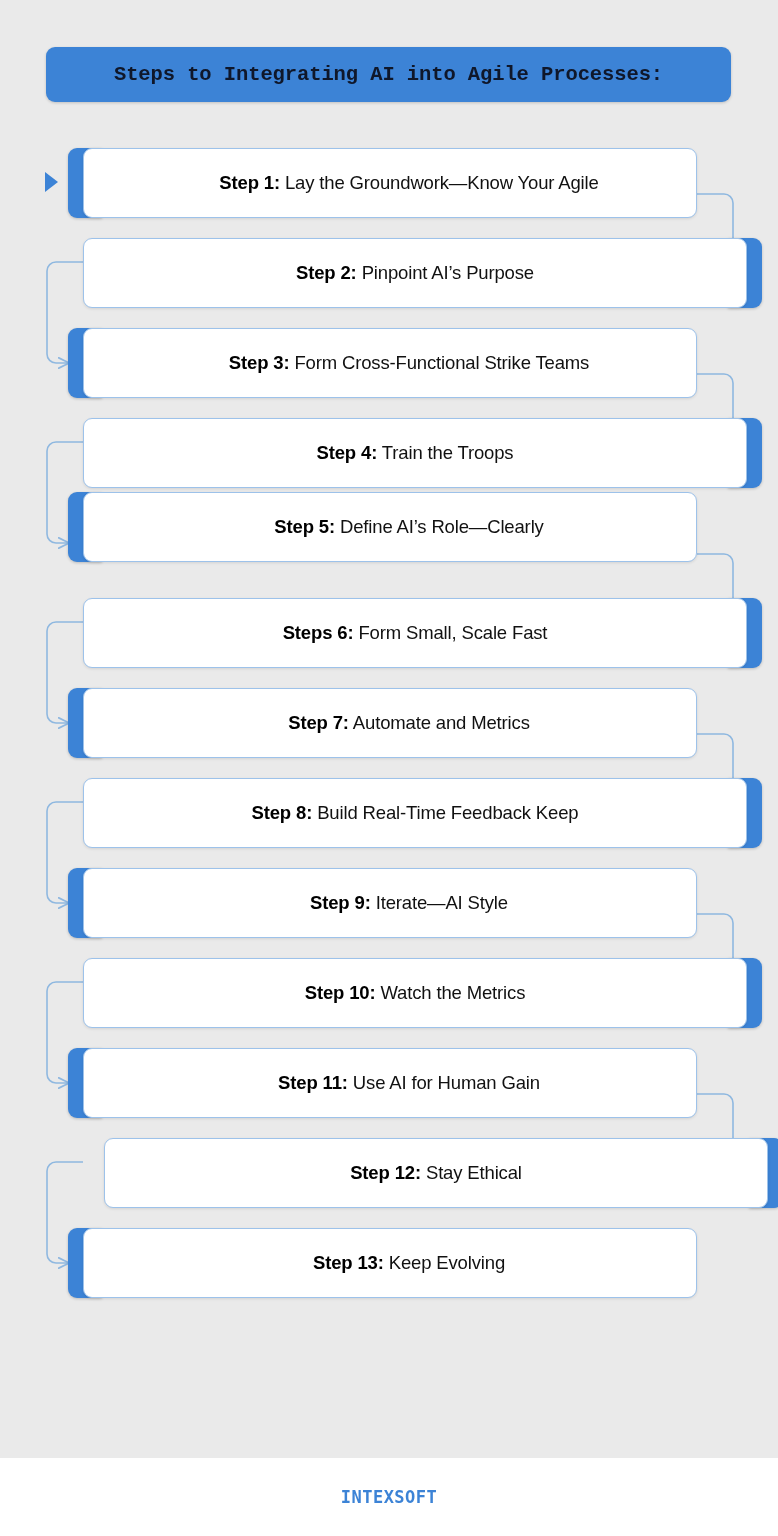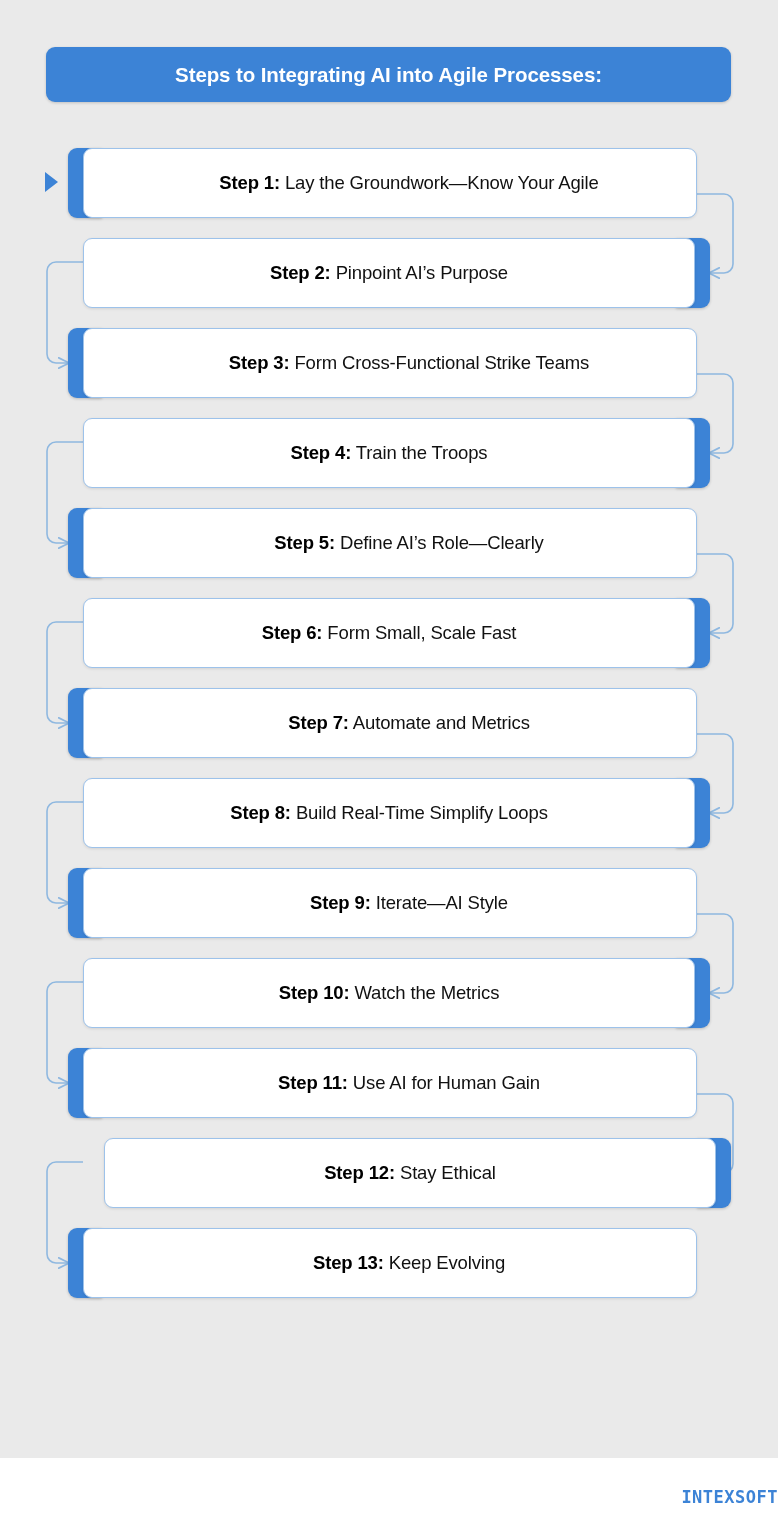--- a/index.html
+++ b/index.html
@@ -20,44 +20,45 @@
   
   .title-bar{
     position:absolute;left:46px;top:47px;
     width:685px;height:55px;
     background:#3c83d6;
     border-radius:9px;
     display:flex;align-items:center;justify-content:center;
     box-shadow:0 1px 3px rgba(0,0,0,.18);
   }
   .title-bar .title-text{
-    color:#ffffff;
+    color:#0f172a;
     font-size:20.5px;
     font-weight:bold;
     letter-spacing:-0.1px;
     white-space:nowrap;
+    font-family:Liberation Mono, monospace;
   }
 
   
   .wires{
     position:absolute;left:0;top:0;width:778px;height:1458px;
     pointer-events:none;
   }
 
   
   .steps{position:absolute;left:0;top:0;width:778px;height:1458px;}
 
   .step{
     position:absolute;
     height:70px;
   }
   
   .step.left{left:68px;width:629px;}
   
-  .step.right{left:83px;width:627px;}
+  .step.right{left:83px;width:679px;}
 
   .tab{
     position:absolute;top:0;
     width:34px;height:70px;
     background:#3c83d6;
     box-shadow:0 1px 3px rgba(0,0,0,.20);
   }
   .step.left  .tab{left:0;border-radius:9px 0 0 9px;}
   .step.right .tab{right:0;border-radius:0 9px 9px 0;}
 
@@ -90,21 +91,21 @@
     border-top:10px solid transparent;
     border-bottom:10px solid transparent;
     border-left:13px solid #3c83d6;
   }
 
   
   .footer{
     position:absolute;left:0;top:1458px;
     width:778px;height:78px;
     background:#ffffff;
-    display:flex;align-items:center;justify-content:flex-end;
+    display:flex;align-items:center;justify-content:center;
   }
   .logo{
     font-family:"DejaVu Sans Mono","Liberation Mono",monospace;
     font-size:17px;
     font-weight:bold;
     color:#3c83d6;
     letter-spacing:0.5px;
   }
 </style>
 </head>
@@ -158,42 +159,42 @@
         <div class="card">
           <div class="label"><span class="num">Step 3:</span> <span>Form Cross-Functional Strike Teams</span></div>
         </div>
       </div>
       <div class="step right" style="top: 418px;">
         <div class="tab"></div>
         <div class="card">
           <div class="label"><span class="num">Step 4:</span> <span>Train the Troops</span></div>
         </div>
       </div>
-      <div class="step left" style="top: 508px;">
+      <div class="step left" style="top: 492px;">
         <div class="tab"></div>
         <div class="card">
           <div class="label"><span class="num">Step 5:</span> <span>Define AI’s Role—Clearly</span></div>
         </div>
       </div>
       <div class="step right" style="top: 598px;">
         <div class="tab"></div>
         <div class="card">
-          <div class="label"><span class="num">Step 6:</span> <span>Form Small, Scale Fast</span></div>
+          <div class="label"><span class="num">Steps 6:</span> <span>Form Small, Scale Fast</span></div>
         </div>
       </div>
       <div class="step left" style="top: 688px;">
         <div class="tab"></div>
         <div class="card">
           <div class="label"><span class="num">Step 7:</span> <span>Automate and Metrics</span></div>
         </div>
       </div>
       <div class="step right" style="top: 778px;">
         <div class="tab"></div>
         <div class="card">
-          <div class="label"><span class="num">Step 8:</span> <span>Build Real-Time Simplify Loops</span></div>
+          <div class="label"><span class="num">Step 8:</span> <span>Build Real-Time Feedback Keep</span></div>
         </div>
       </div>
       <div class="step left" style="top: 868px;">
         <div class="tab"></div>
         <div class="card">
           <div class="label"><span class="num">Step 9:</span> <span>Iterate—AI Style</span></div>
         </div>
       </div>
       <div class="step right" style="top: 958px;">
         <div class="tab"></div>

